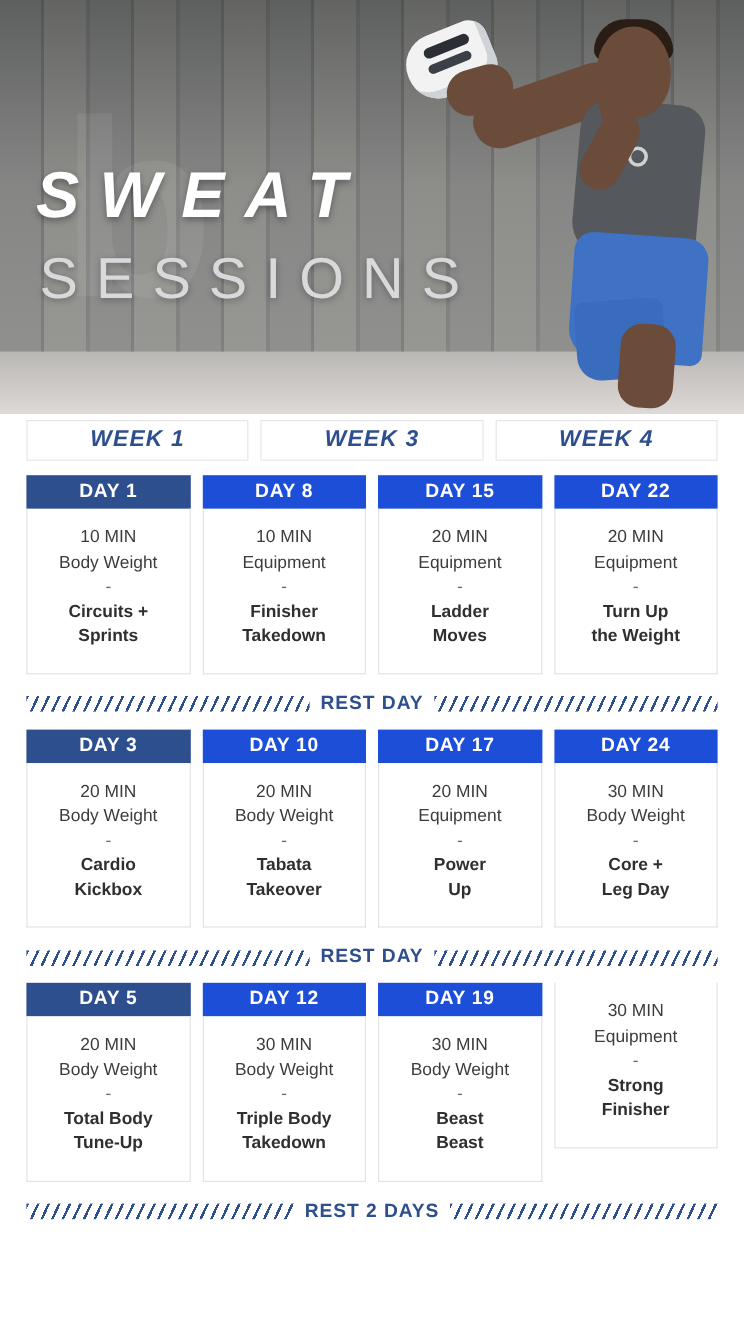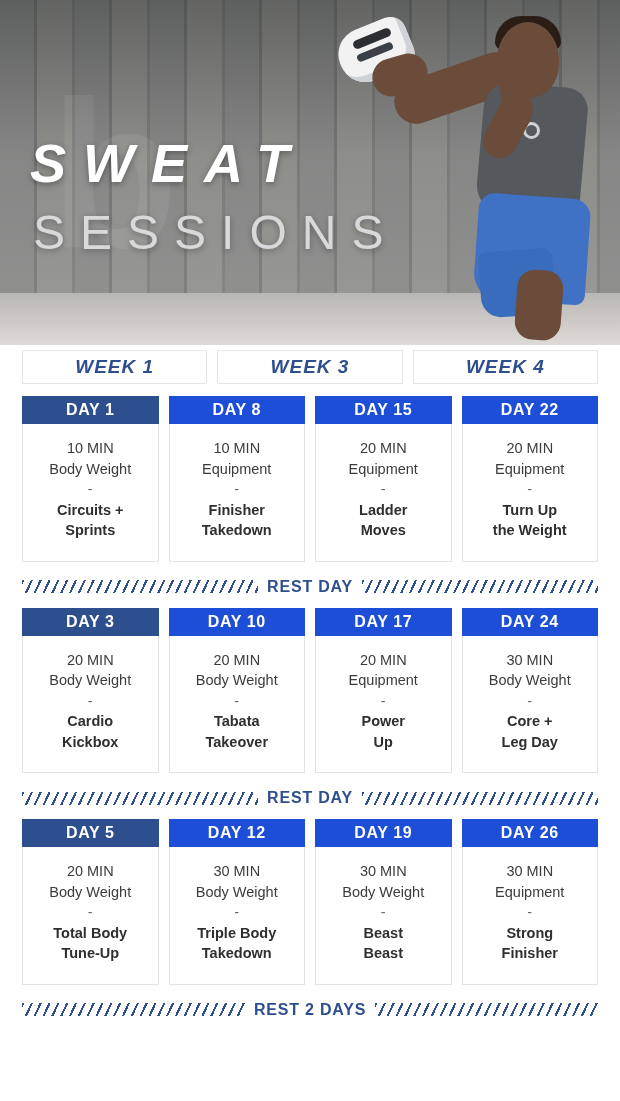--- a/index.html
+++ b/index.html
@@ -398,21 +398,20 @@
       <div class="day-head">DAY 19</div>
       <div class="day-body">
         <div class="dur">30 MIN</div>
         <div class="kind">Body Weight</div>
         <div class="dash">-</div>
         <div class="name">Beast</div>
         <div class="name">Beast</div>
       </div>
     </div>
     <div class="day-col">
-      <div class="day-head">DAY 26</div>
       <div class="day-body">
         <div class="dur">30 MIN</div>
         <div class="kind">Equipment</div>
         <div class="dash">-</div>
         <div class="name">Strong</div>
         <div class="name">Finisher</div>
       </div>
     </div>
   </div>
 

